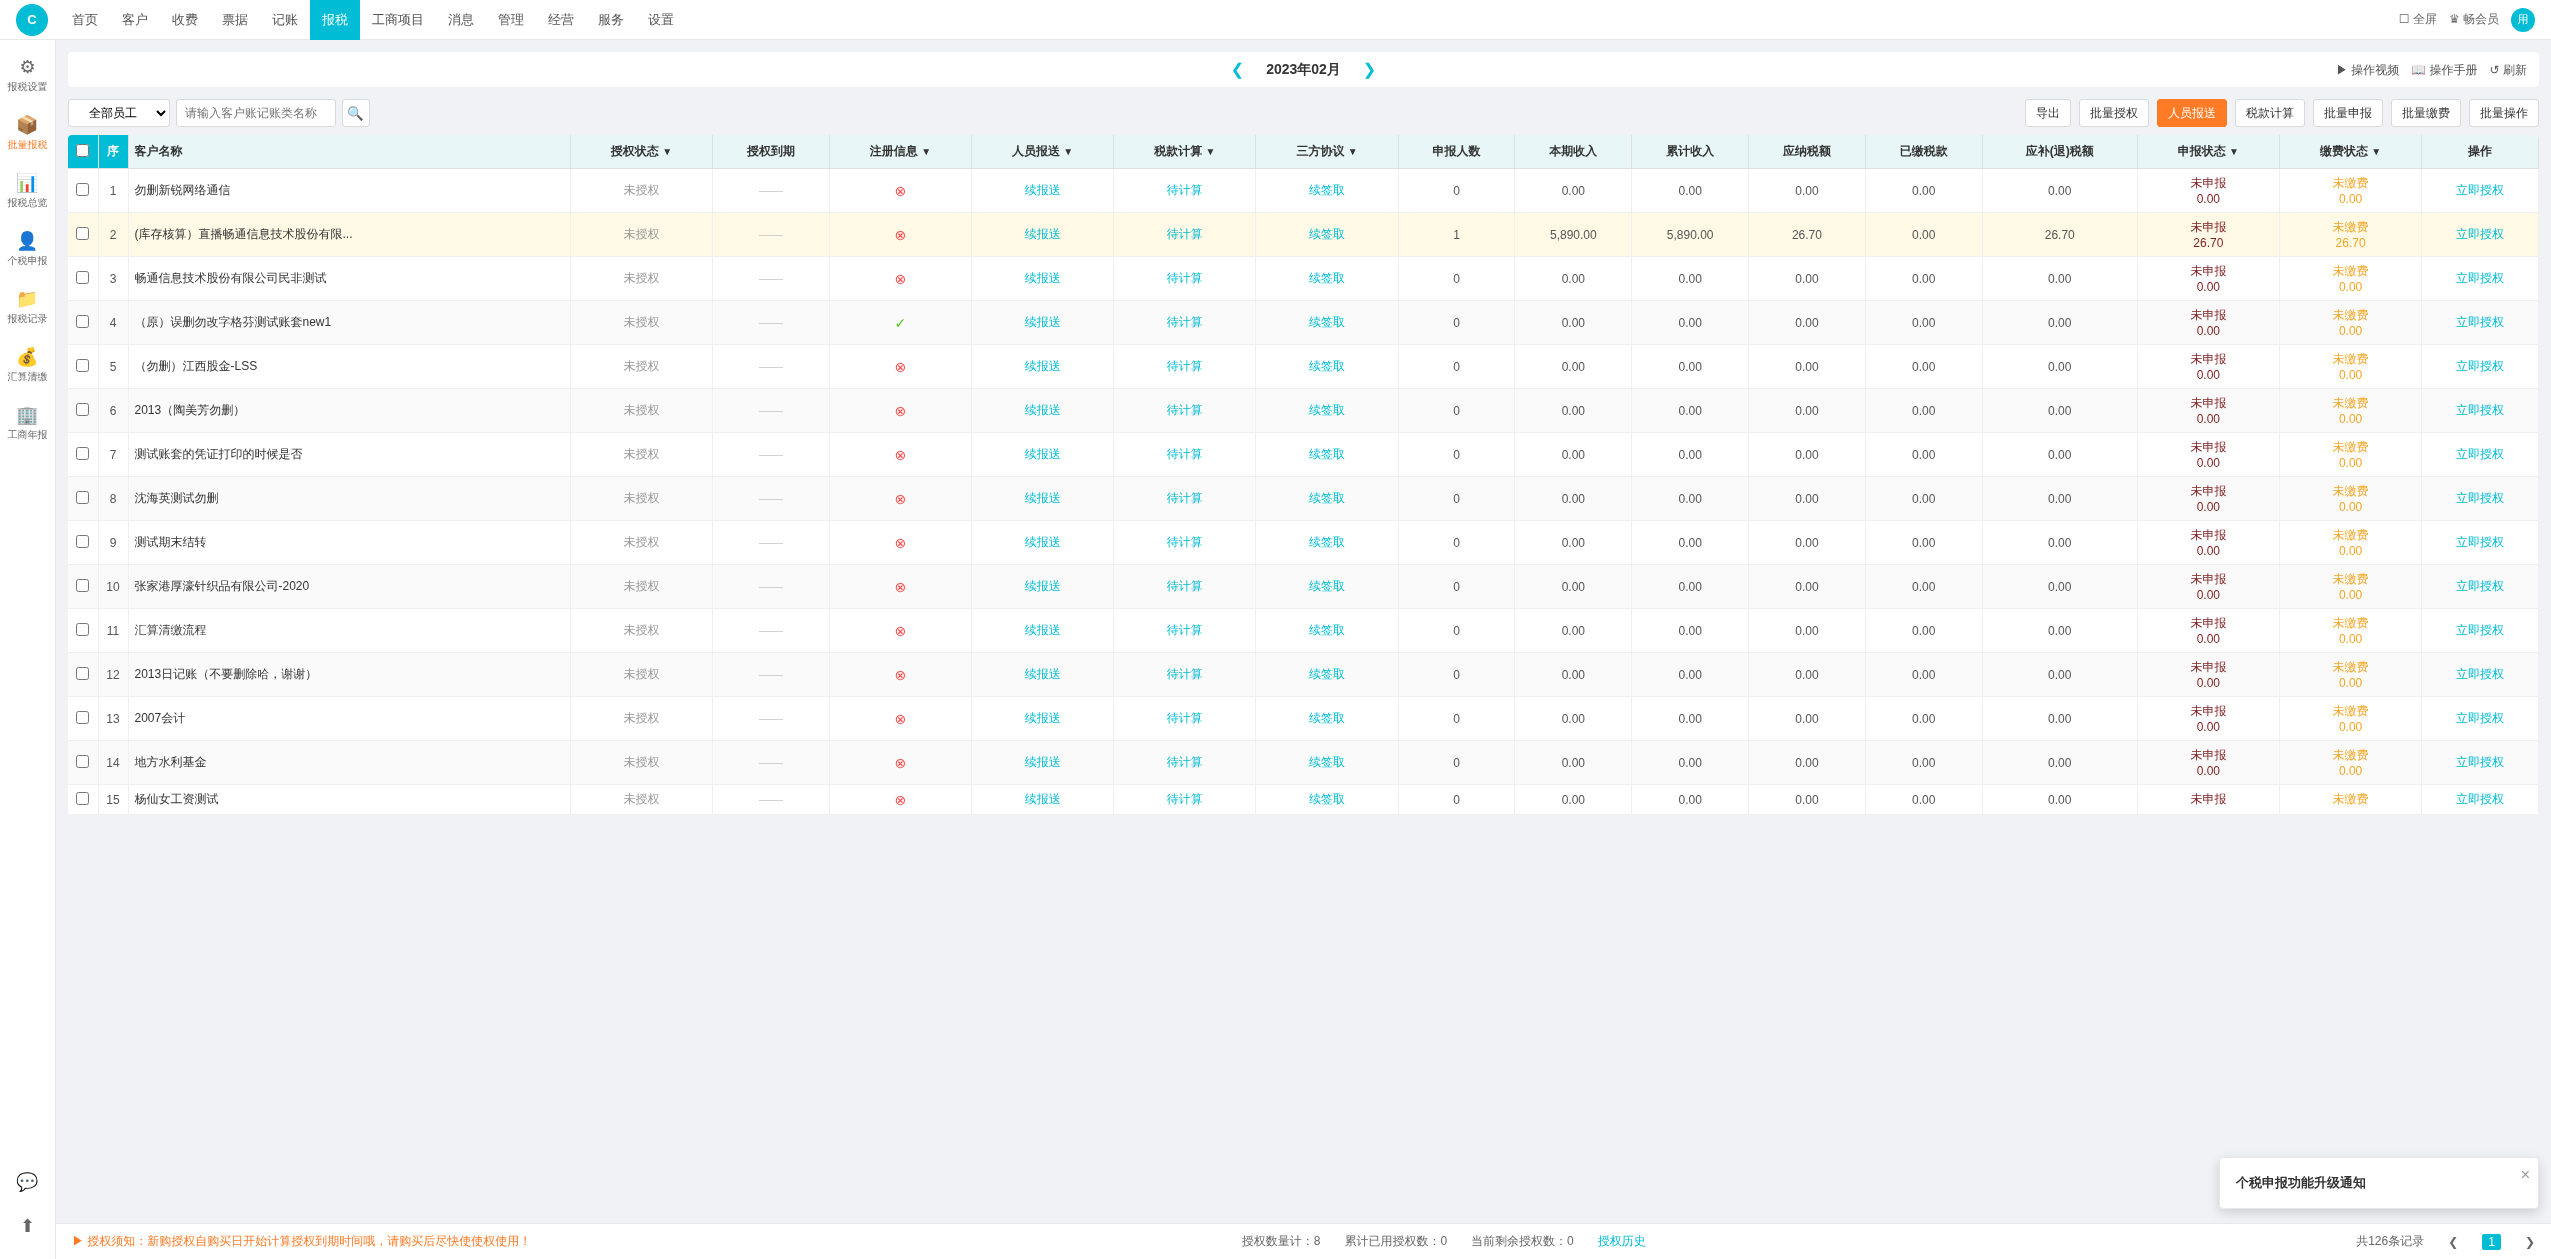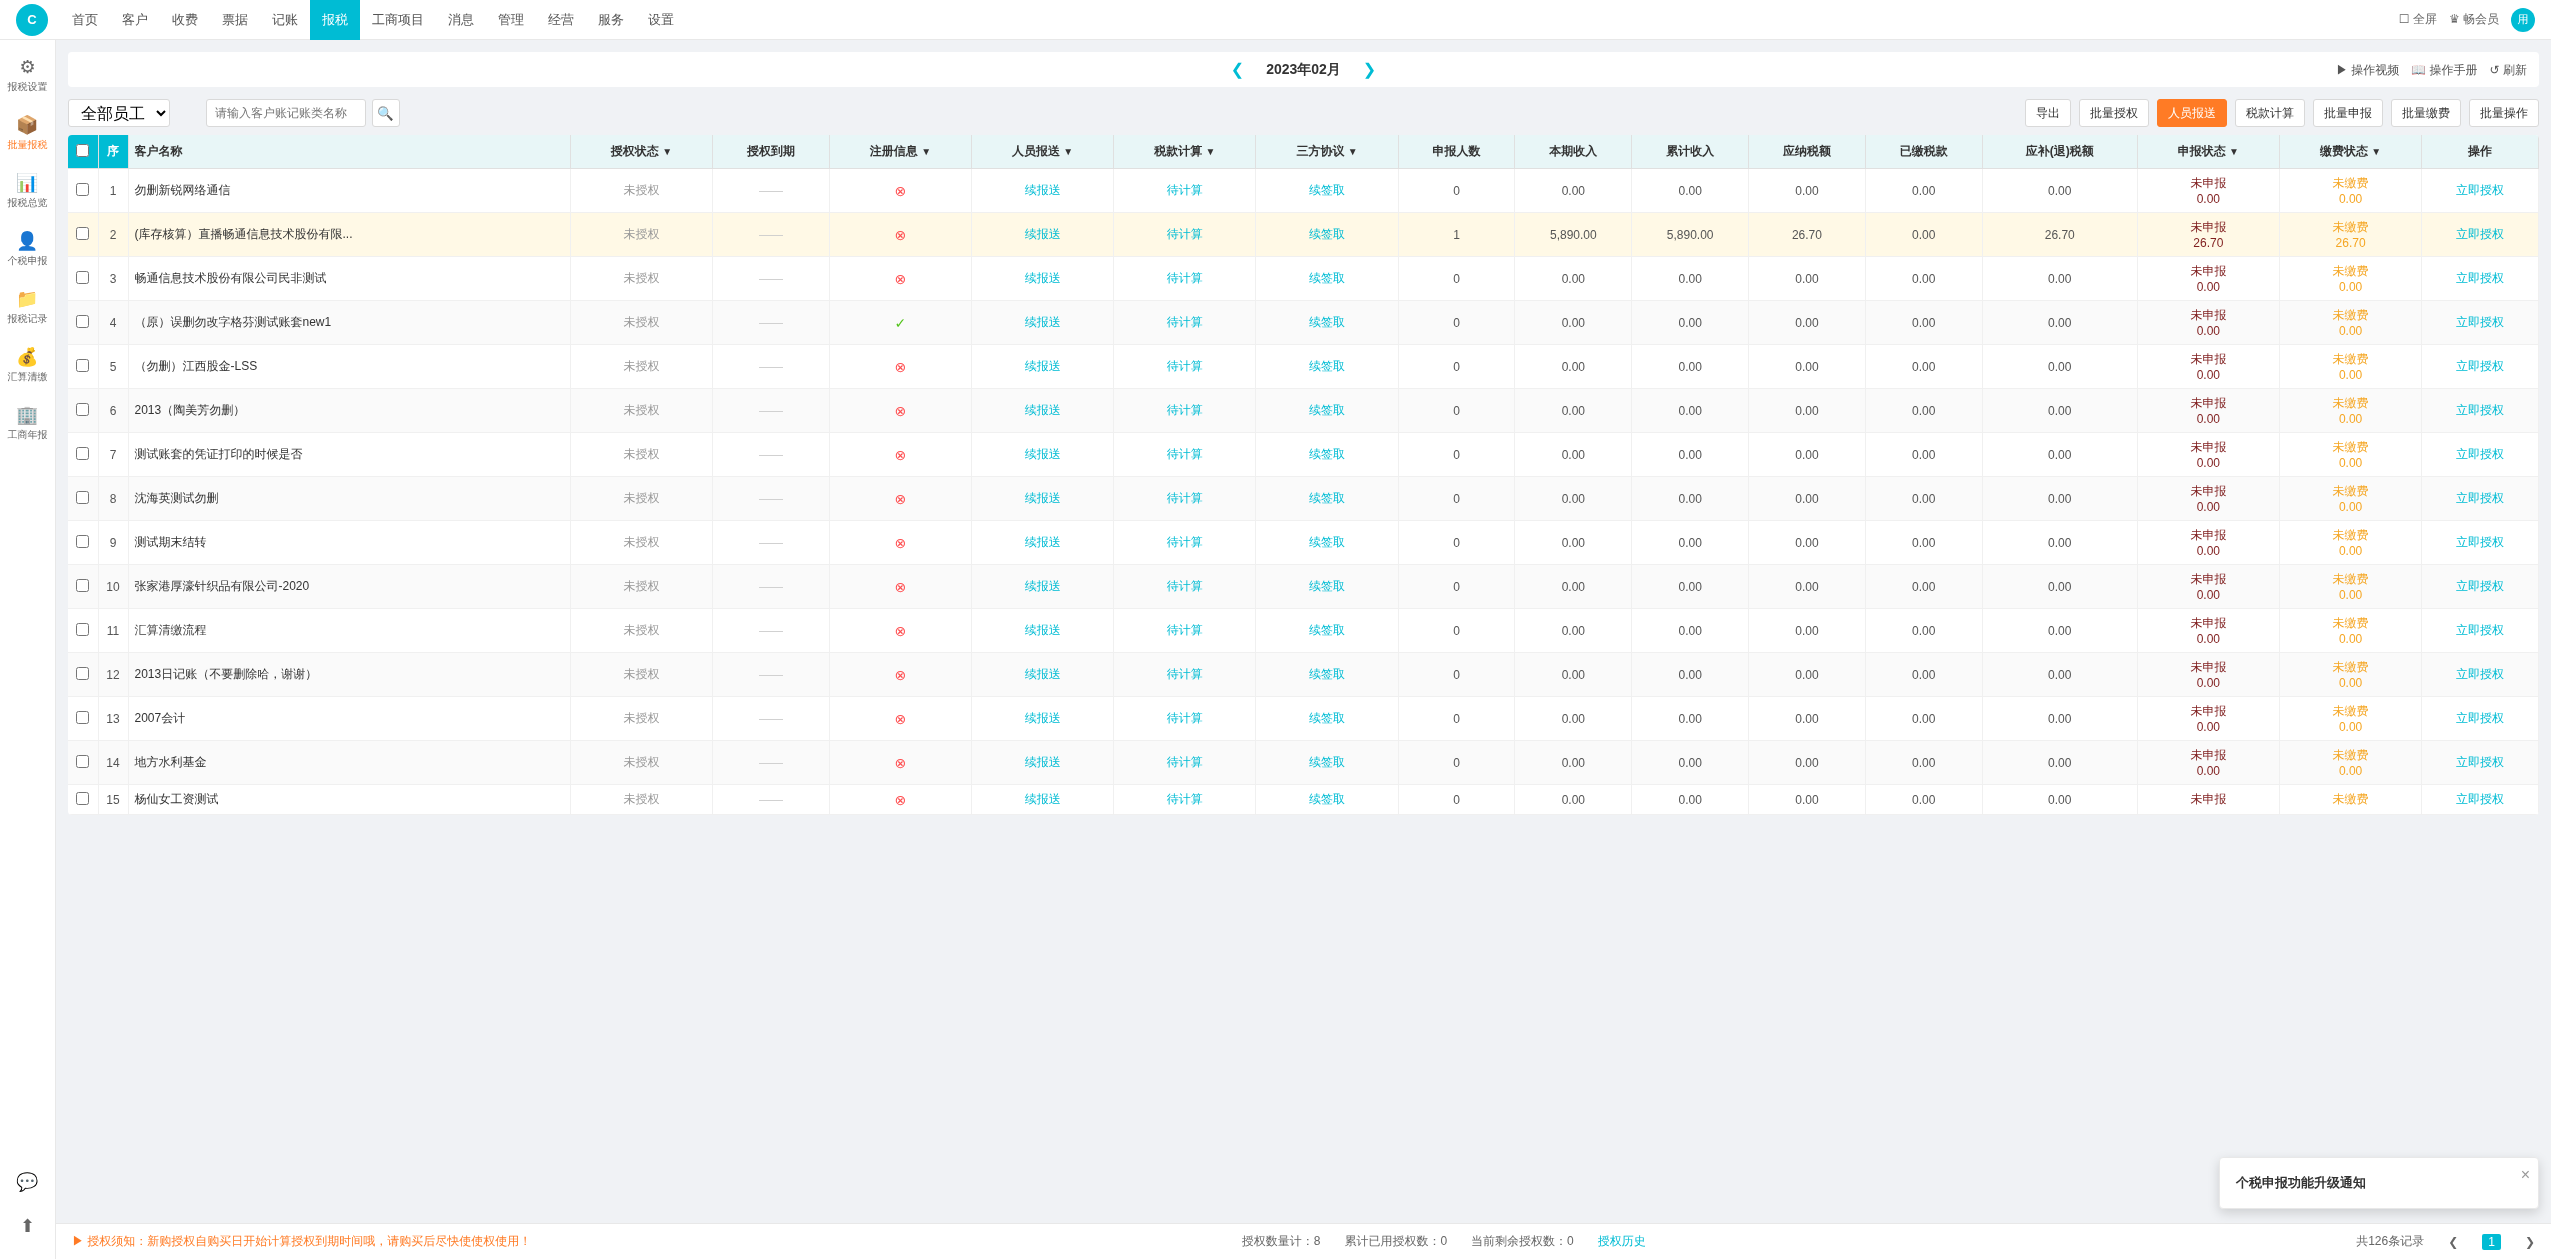--- a/index.html
+++ b/index.html
@@ -71,26 +71,26 @@
     .month-bar .top-right-actions span { cursor: pointer; }
 
     
     .toolbar {
       display: flex; align-items: center; gap: 8px; margin-bottom: 8px; flex-wrap: wrap;
     }
     .toolbar .filter-group {
       display: flex; align-items: center; gap: 6px;
     }
     .filter-select {
-      border: 1px solid #d9d9d9; border-radius: 3px; padding: 4px 8px;
-      font-size: 16px; background: #fff; cursor: pointer; height: 28px;
+      border: 1px solid #d9d9d9; border-radius: 3px; padding: 4px 16px;
+      font-size: 12px; background: #fff; cursor: pointer; height: 28px;
     }
     .filter-input {
       border: 1px solid #d9d9d9; border-radius: 3px; padding: 4px 8px;
-      font-size: 12px; width: 160px; height: 28px; margin-left: 30px;
+      font-size: 12px; width: 160px; height: 28px;
     }
     .search-btn {
       background: #fff; border: 1px solid #d9d9d9; border-radius: 3px;
       width: 28px; height: 28px; cursor: pointer; display: flex; align-items: center; justify-content: center;
     }
     .spacer { flex: 1; }
     .action-btn {
       padding: 4px 10px; border-radius: 3px; font-size: 12px; cursor: pointer;
       border: 1px solid #d9d9d9; background: #fff; color: #333; height: 28px;
     }

